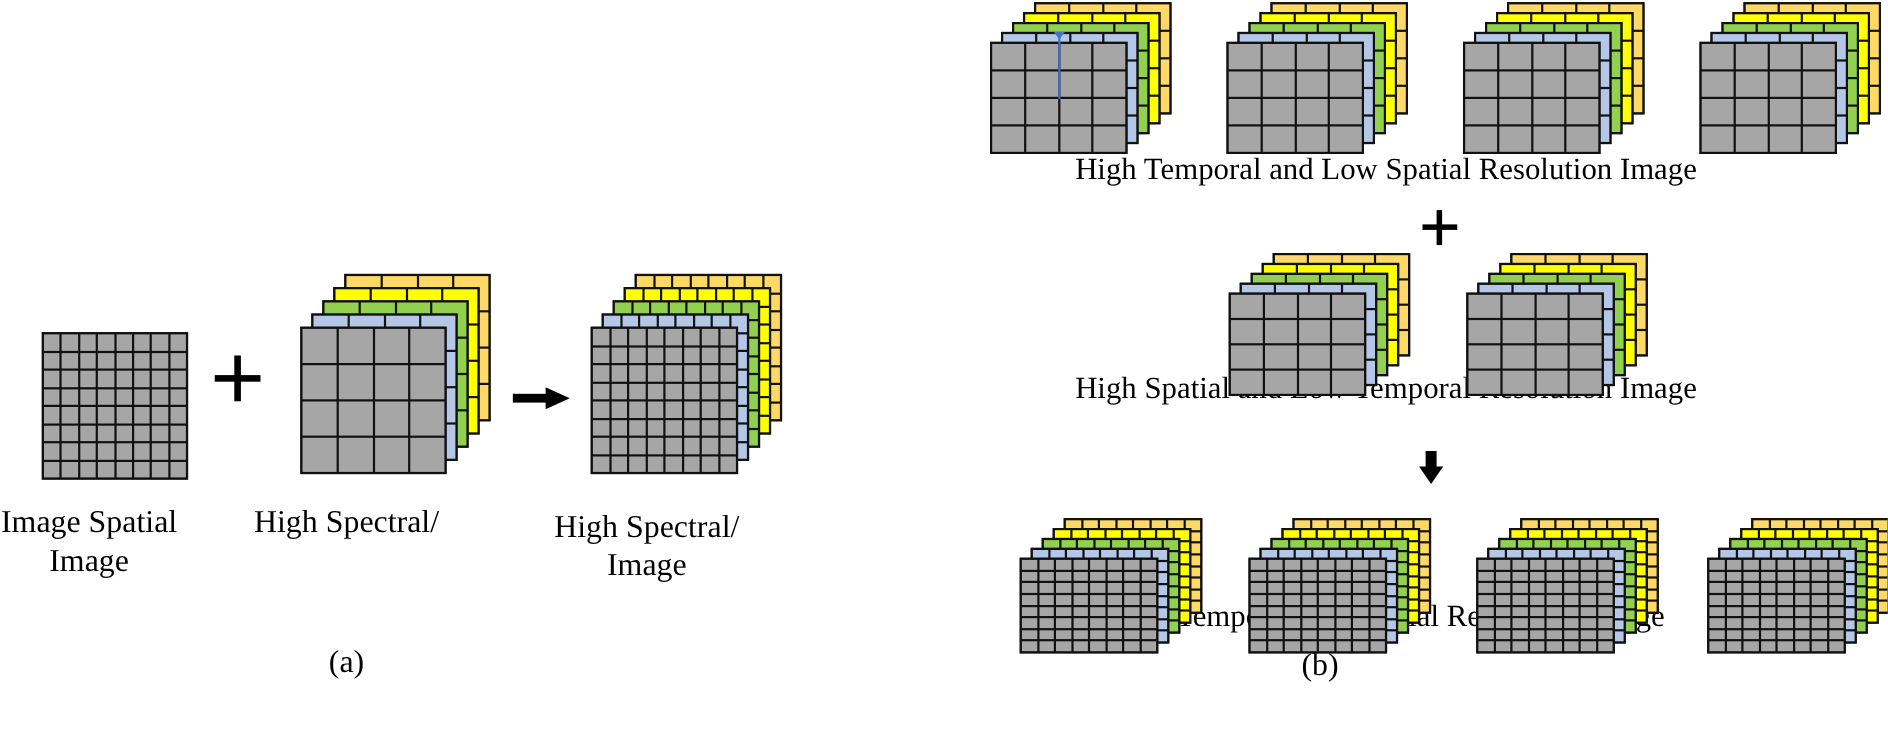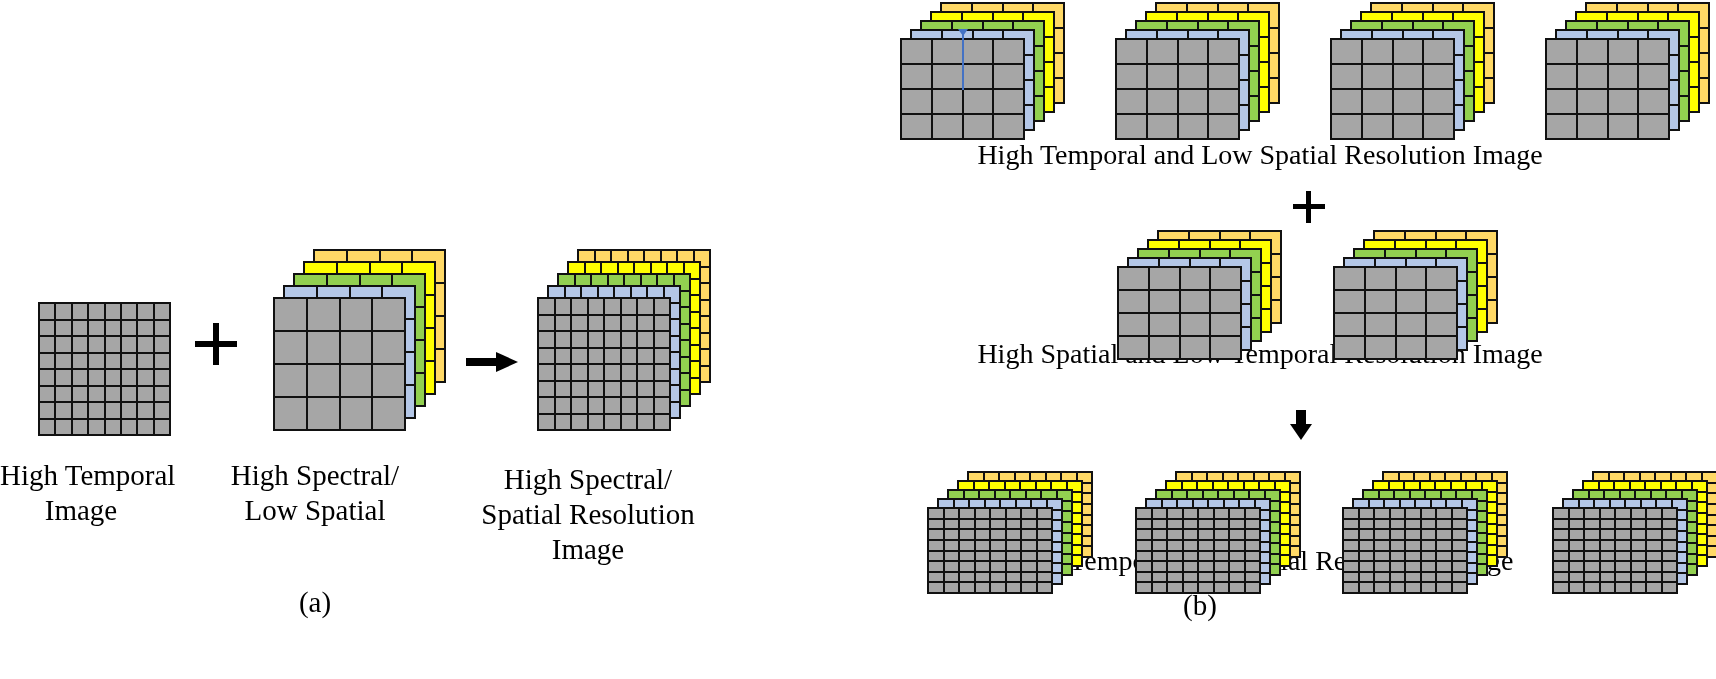--- a/index.html
+++ b/index.html
@@ -8,30 +8,28 @@
   .grid{position:absolute;box-sizing:border-box;border:2px solid #111;display:grid;background:#111;gap:2px;}
   .grid > span{display:block;}
   .label{position:absolute;text-align:center;line-height:1.2;white-space:nowrap;color:#000;}
 </style>
 </head>
 <body>
 
 <div id="root"></div>
 
 <div class="label" style="left:0;top:458px;width:162px;font-size:29px;">
-  <div>High Temporal</div>
+  <div>Image Spatial</div>
   <div>Image</div>
 </div>
 <div class="label" style="left:190px;top:458px;width:250px;font-size:29px;">
   <div>High Spectral/</div>
-  <div>Low Spatial</div>
 </div>
 <div class="label" style="left:478px;top:462px;width:220px;font-size:29px;">
   <div>High Spectral/</div>
-  <div>Spatial Resolution</div>
   <div>Image</div>
 </div>
 <div class="label" style="left:260px;top:585px;width:110px;font-size:29px;">(a)</div>
 
 <div class="label" style="left:860px;top:138px;width:800px;font-size:28px;">High Temporal and Low Spatial Resolution  Image</div>
 <div class="label" style="left:860px;top:337px;width:800px;font-size:28px;">High Spatial and Low Temporal Resolution  Image</div>
 <div class="label" style="left:860px;top:544px;width:800px;font-size:28px;">High Temporal and Spatial Resolution  Image</div>
 <div class="label" style="left:1150px;top:588px;width:100px;font-size:29px;">(b)</div>
 
 <svg class="abs" style="left:195px;top:323px;" width="42" height="42">

